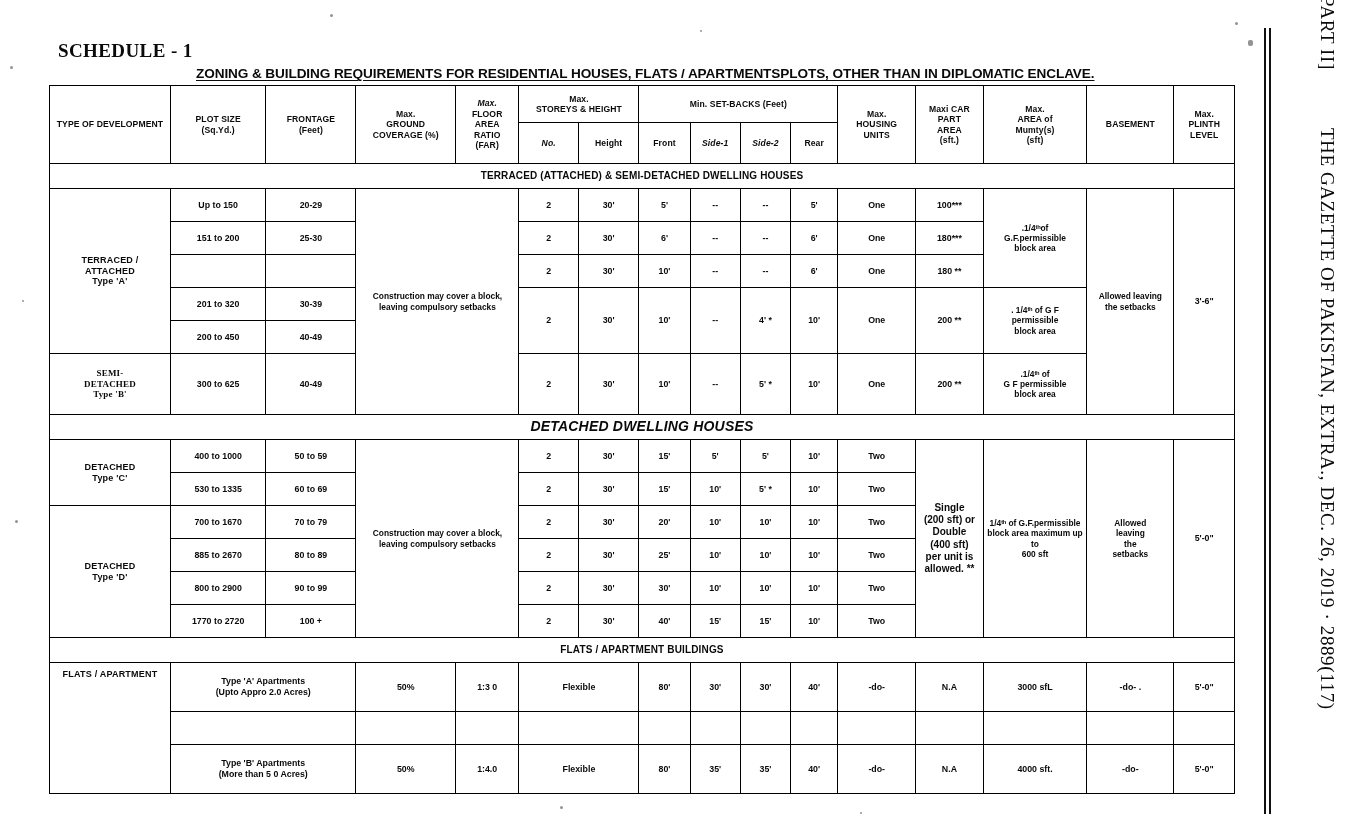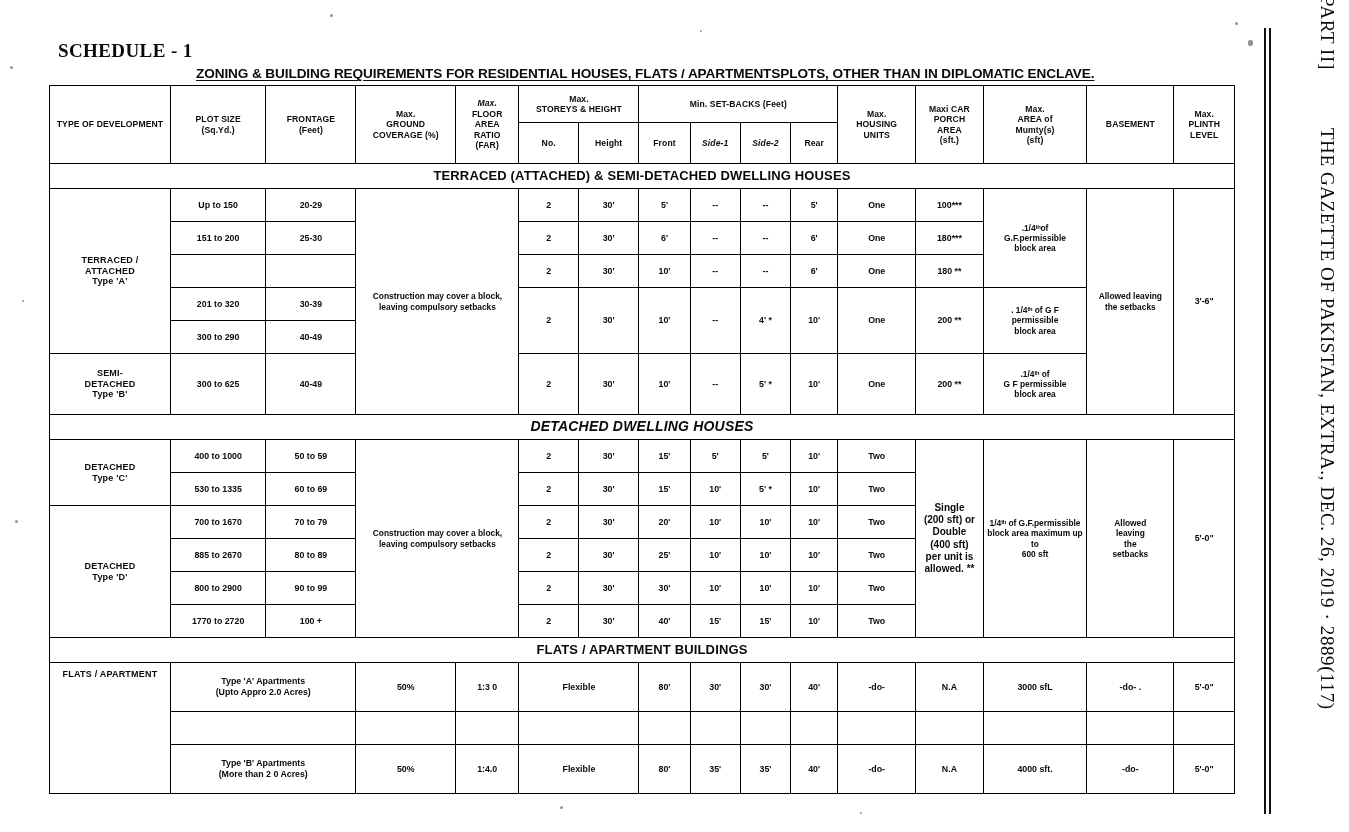--- a/index.html
+++ b/index.html
@@ -71,21 +71,21 @@
   #schedule-table th {
     font-size: 8.6px;
     letter-spacing: .1px;
   }
   .hdr-tall { height: 26px; }
   .italic { font-style: italic; }
 
   
   td.band {
     text-align: center;
-    font-size: 13px;
+    font-size: 10px;
     font-weight: bold;
     letter-spacing: .15px;
     height: 22px;
     padding: 2px 4px;
   }
   td.band-left {
     text-align: left;
     font-style: italic;
     font-size: 14px;
     letter-spacing: .2px;
@@ -229,41 +229,41 @@
       <th colspan="4">
         <span>Min. SET-BACKS (Feet)</span>
       </th>
       <th rowspan="2">
         <div>Max.</div>
         <div>HOUSING</div>
         <div>UNITS</div>
       </th>
       <th rowspan="2">
         <div>Maxi CAR</div>
-        <div>PORCH</div>
+        <div>PART</div>
         <div>AREA</div>
         <div>(sft.)</div>
       </th>
       <th rowspan="2">
         <div>Max.</div>
         <div>AREA of</div>
         <div>Mumty(s)</div>
         <div>(sft)</div>
       </th>
       <th rowspan="2">
         <span>BASEMENT</span>
       </th>
       <th rowspan="2">
         <div>Max.</div>
         <div>PLINTH</div>
         <div>LEVEL</div>
       </th>
     </tr>
     <tr>
-      <th style="height:38px;">
+      <th style="height:38px;font-style:italic;">
         <span>No.</span>
       </th>
       <th>
         <span>Height</span>
       </th>
       <th>
         <span>Front</span>
       </th>
       <th class="italic">
         <span>Side-1</span>
@@ -350,26 +350,26 @@
       <td rowspan="2" class="small-val">One</td>
       <td rowspan="2" class="small-val">200 **</td>
       <td rowspan="2" class="cell-note">
         <div>. 1/4ᵗʰ of G F</div>
         <div>permissible</div>
         <div>block area</div>
       </td>
     </tr>
 
     <tr>
-      <td class="row-h small-val">300 to 290</td>
+      <td class="row-h small-val">200 to 450</td>
       <td class="small-val">40-49</td>
     </tr>
 
     <tr>
-      <td class="cell-type" style="height:58px;">
+      <td class="cell-type" style="height:58px;font-family:Liberation Serif, serif;">
         <div>SEMI-</div>
         <div>DETACHED</div>
         <div>Type 'B'</div>
       </td>
       <td class="small-val">300 to 625</td>
       <td class="small-val">40-49</td>
       <td class="small-val">2</td>
       <td class="small-val">30'</td>
       <td class="small-val">10'</td>
       <td class="small-val">--</td>
@@ -527,21 +527,21 @@
       <td>&nbsp;</td>
       <td>&nbsp;</td>
       <td>&nbsp;</td>
       <td>&nbsp;</td>
       <td>&nbsp;</td>
     </tr>
 
     <tr>
       <td colspan="2" class="row-h-tall small-val">
         <div>Type 'B' Apartments</div>
-        <div>(More than 2 0 Acres)</div>
+        <div>(More than 5 0 Acres)</div>
       </td>
       <td class="small-val">50%</td>
       <td class="small-val cell-left">1:4.0</td>
       <td colspan="2" class="small-val">Flexible</td>
       <td class="small-val">80'</td>
       <td class="small-val">35'</td>
       <td class="small-val">35'</td>
       <td class="small-val">40'</td>
       <td class="small-val">-do-</td>
       <td class="small-val">N.A</td>

